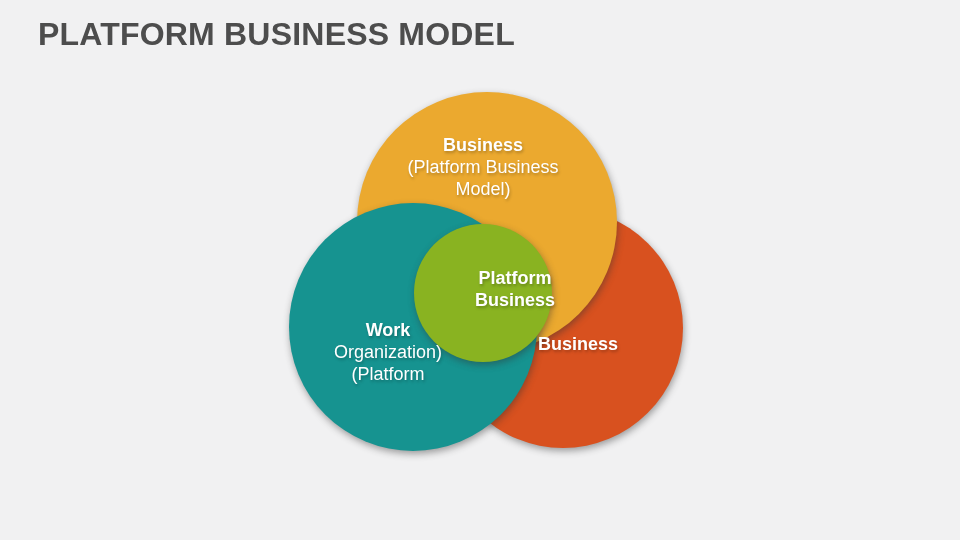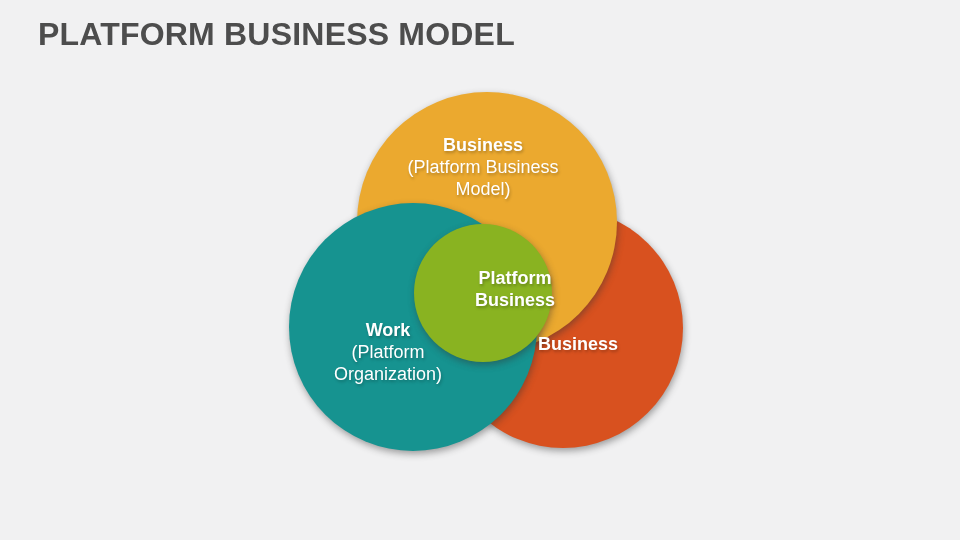--- a/index.html
+++ b/index.html
@@ -76,22 +76,22 @@
       <div class="lbl-sub">Model)</div>
     </div>
 
     <div class="venn-label label-center">
       <div class="lbl-main">Platform</div>
       <div class="lbl-main">Business</div>
     </div>
 
     <div class="venn-label label-work">
       <div class="lbl-main">Work</div>
+      <div class="lbl-sub">Organization)</div>
       <div class="lbl-sub">(Platform</div>
-      <div class="lbl-sub">Organization)</div>
     </div>
 
     <div class="venn-label label-society">
       <div class="lbl-main">Business</div>
     </div>
 
   </div>
 </div>
 
 </body></html>

